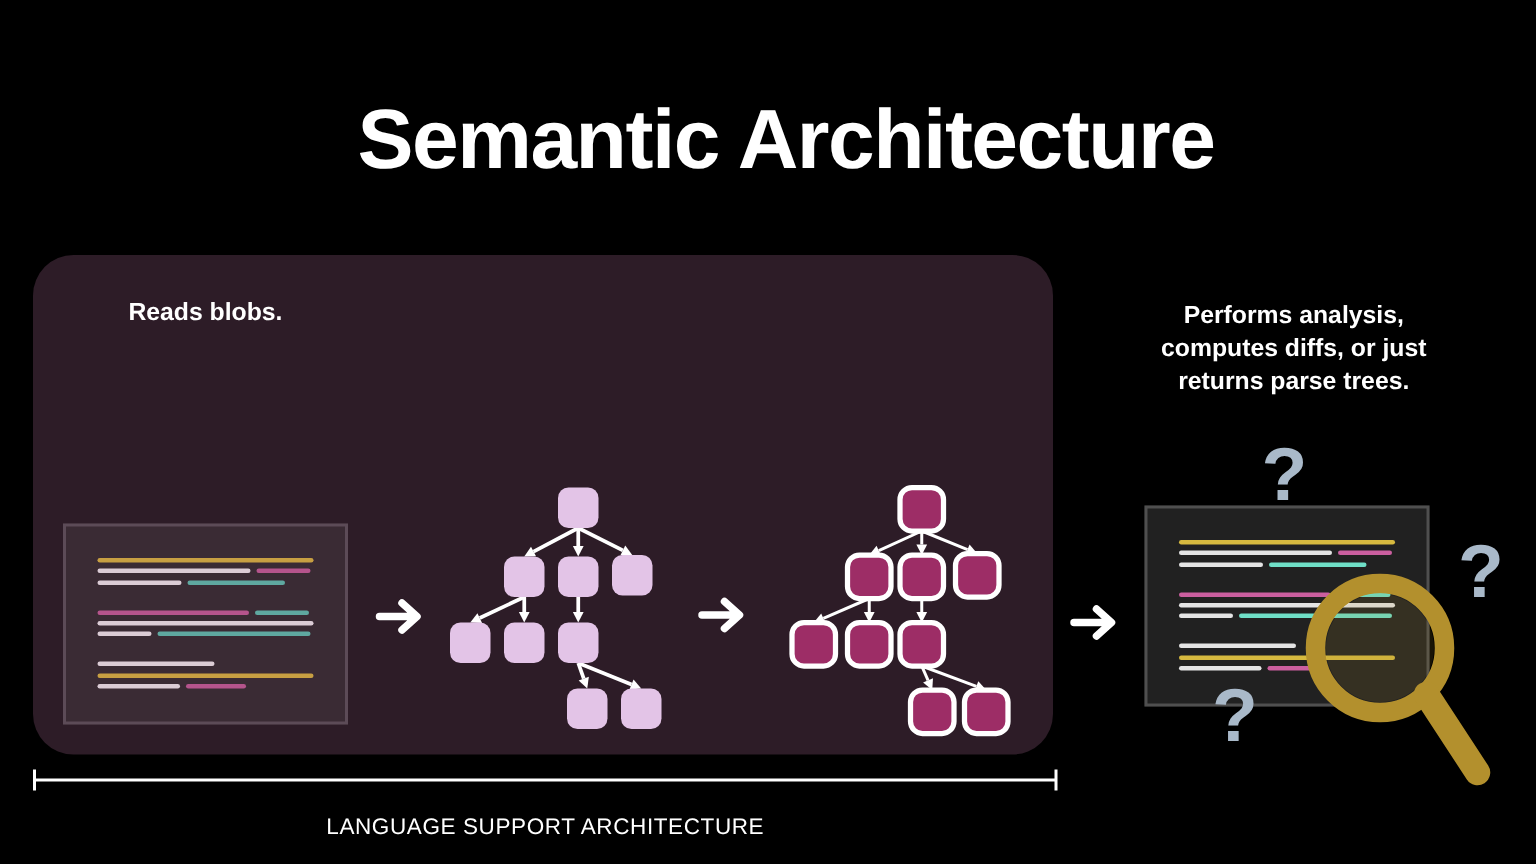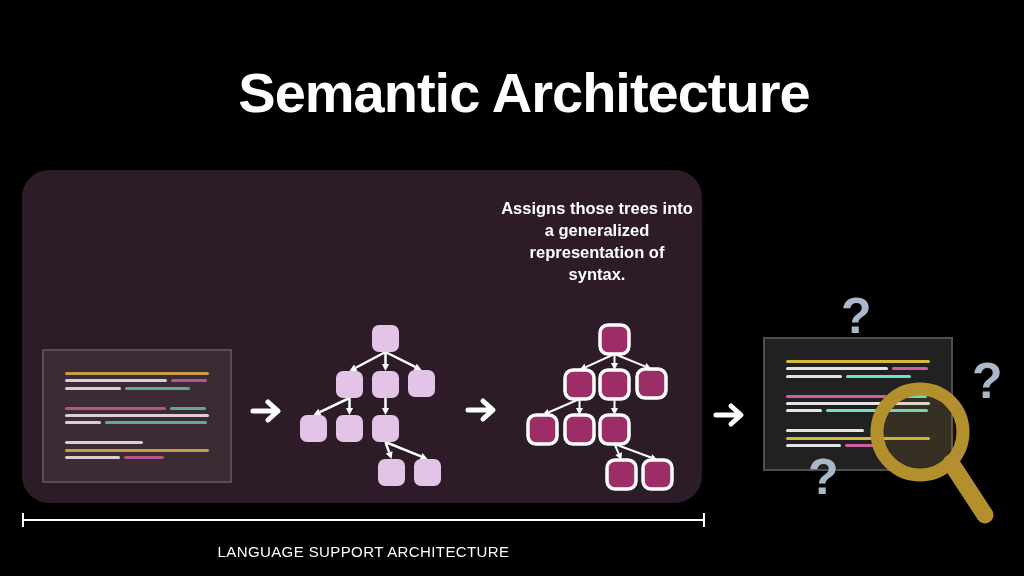--- a/index.html
+++ b/index.html
@@ -82,21 +82,22 @@
 </style>
 </head>
 <body>
 
 <div class="slide">
 
   <h1 class="title">Semantic Architecture</h1>
 
   <div class="panel"></div>
 
-  <div class="stage-heading" id="sh3">Assigns those trees into a generalized representation of syntax.</div>
+  <div class="stage-heading" id="sh1">Reads blobs.</div>
+  <div class="stage-heading" id="sh4">Performs analysis, computes diffs, or just returns parse trees.</div>
 
   <div class="codeblock muted">
       <div class="code-line">
         <span class="code-seg" style="width: 100%; background: rgb(199, 159, 66);"></span>
       </div>
       <div class="code-line">
         <span class="code-seg" style="width: 71%; background: rgb(219, 204, 213);"></span>
         <span class="code-seg" style="width: 25%; background: rgb(181, 84, 140);"></span>
       </div>
       <div class="code-line">

